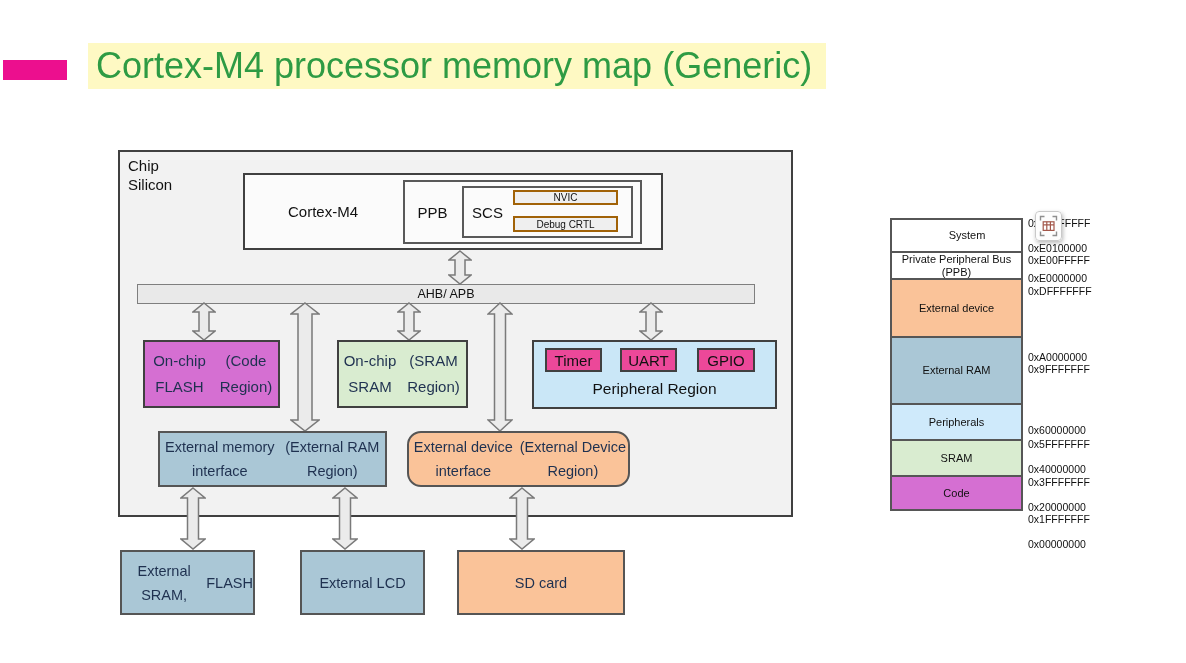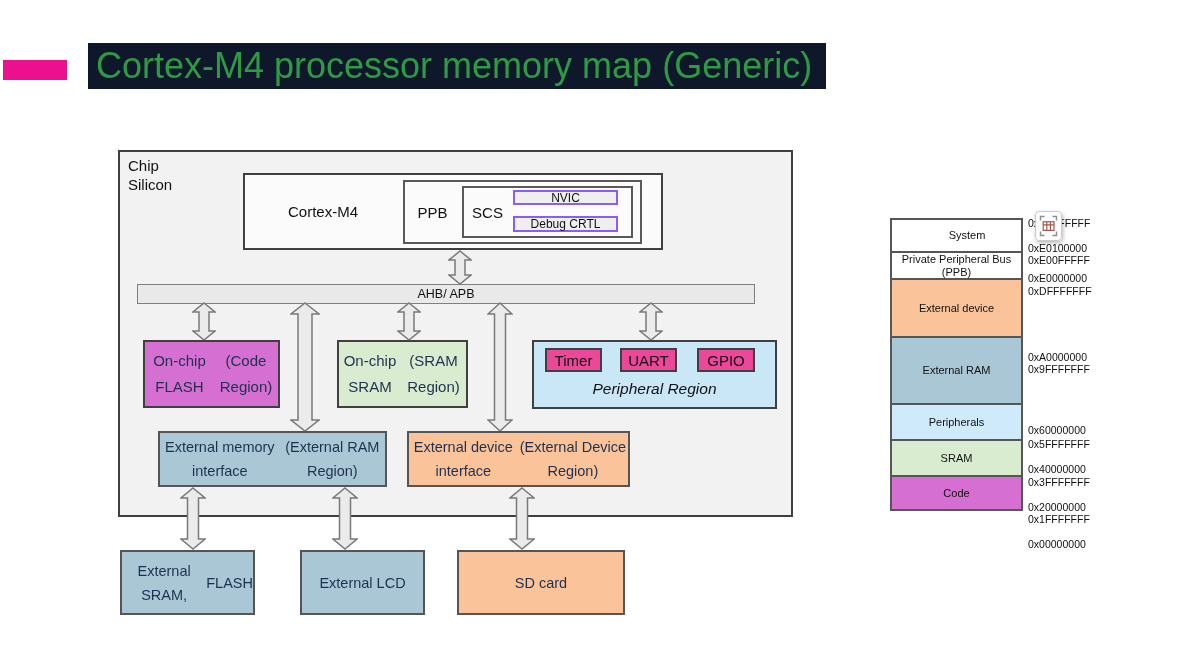--- a/index.html
+++ b/index.html
@@ -1,55 +1,55 @@
 <!DOCTYPE html>
 <html><head>
 <meta charset="utf-8">
 <style>
   html,body{margin:0;padding:0;background:#fff;}
   .stage{position:relative;width:1186px;height:663px;background:#ffffff;overflow:hidden;
          font-family:"Liberation Sans",sans-serif;}
   
   .accent-bar{position:absolute;left:3px;top:60px;width:64px;height:20px;background:#ec0f8e;}
-  .title-hl{position:absolute;left:88px;top:43px;height:46px;background:#0f172a;
+  .title-hl{position:absolute;left:88px;top:43px;height:46px;background:#fef9c3;
             display:flex;align-items:center;padding:0 14px 0 8px;}
   .title-text{font-size:36px;color:#2e9b44;white-space:nowrap;letter-spacing:0px;}
   
   .box{position:absolute;box-sizing:border-box;border:2px solid #404040;
        display:flex;flex-direction:row;align-items:center;justify-content:center;
        text-align:center;}
   .navy{color:#1f3150;}
   
   .chip{position:absolute;left:118px;top:150px;width:675px;height:367px;background:#f2f2f2;
         border:2px solid #404040;box-sizing:border-box;}
   .chip-label{position:absolute;left:128px;top:156px;font-size:15px;line-height:19px;color:#111;}
   .cortex{left:243px;top:173px;width:420px;height:77px;background:#fbfbfb;}
   .inlab{position:absolute;display:flex;align-items:center;justify-content:center;font-size:15px;color:#111;}
   .ppb{left:403px;top:180px;width:239px;height:64px;background:#fbfbfb;border-color:#595959;}
   .scs{left:462px;top:186px;width:171px;height:52px;background:#fbfbfb;border-color:#595959;}
-  .mini{background:#efefef;border:2px solid #8b5cf6;font-size:12px;color:#111;
+  .mini{background:#efefef;border:2px solid #a16207;font-size:10px;color:#111;
         flex-direction:row;}
   .nvic{left:513px;top:190px;width:105px;height:15px;}
   .debug{left:513px;top:216px;width:105px;height:16px;}
   .bus{position:absolute;left:137px;top:284px;width:618px;height:20px;background:#e9e9e9;
        border:1.5px solid #7f7f7f;box-sizing:border-box;display:flex;align-items:center;
        justify-content:center;font-size:12.5px;color:#111;}
   .two{font-size:15px;line-height:26px;}
   .two2{font-size:14.5px;line-height:24px;}
   .flash{left:143px;top:340px;width:137px;height:68px;}
   .sram{left:337px;top:340px;width:131px;height:68px;}
   .periph{left:532px;top:340px;width:245px;height:69px;}
   .pitem{background:#ec4899;border:2px solid #404040;font-size:15px;color:#111;flex-direction:row;}
   .timer{left:545px;top:348px;width:57px;height:24px;}
   .uart{left:620px;top:348px;width:57px;height:24px;}
   .gpio{left:697px;top:348px;width:58px;height:24px;}
   .periph-label{position:absolute;left:532px;top:380px;width:245px;text-align:center;
-                font-size:15.5px;color:#111;font-style:italic;}
+                font-size:15.5px;color:#111;}
   .extmem{left:158px;top:431px;width:229px;height:56px;border-color:#555;}
-  .extdev{left:407px;top:431px;width:223px;height:56px;border-color:#555;}
+  .extdev{left:407px;top:431px;width:223px;height:56px;border-color:#555;border-radius:14px;}
   .extsram{left:120px;top:550px;width:135px;height:65px;border-color:#555;}
   .extlcd{left:300px;top:550px;width:125px;height:65px;border-color:#555;}
   .sdcard{left:457px;top:550px;width:168px;height:65px;border-color:#555;}
   .arrow{position:absolute;}
   
   .memmap{position:absolute;left:890px;top:218px;width:133px;}
   .mm-block{box-sizing:border-box;width:133px;border:2px solid #565656;margin-top:-2px;
             display:flex;flex-direction:column;align-items:center;justify-content:center;
             font-size:11px;color:#111;text-align:center;line-height:13px;}
   .mm-block:first-child{margin-top:0;padding-left:21px;}

